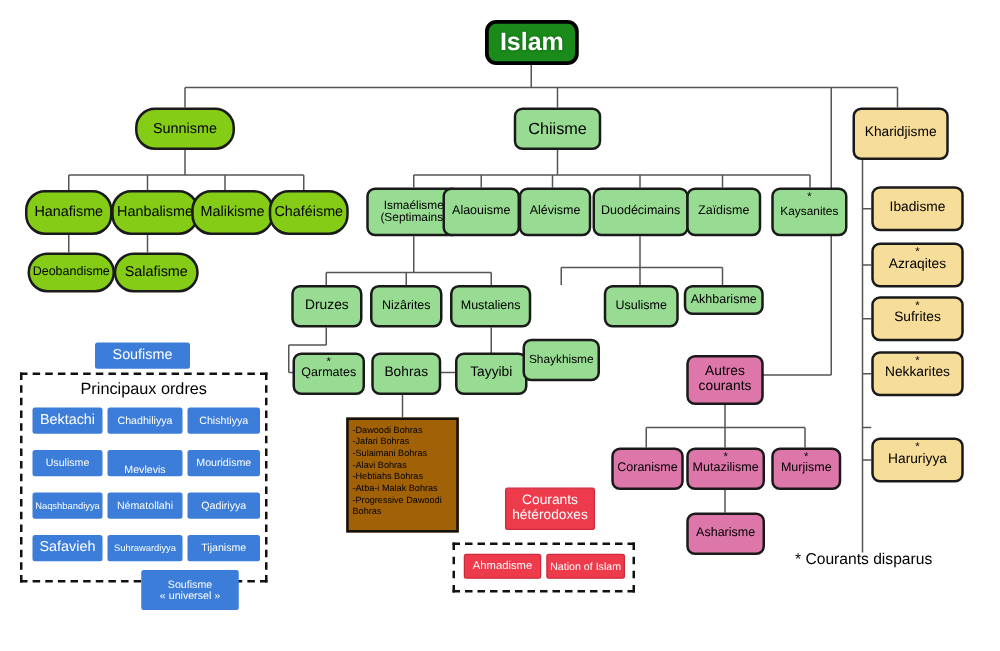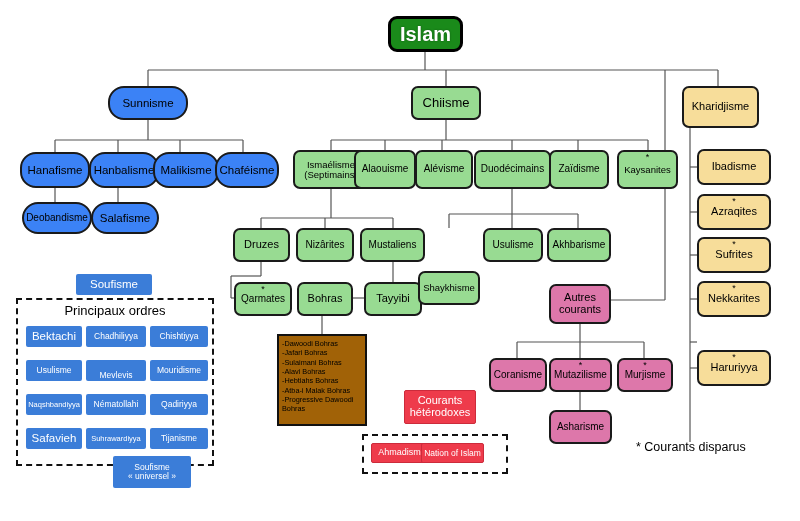--- a/index.html
+++ b/index.html
@@ -6,21 +6,21 @@
   body{width:800px;height:521px;position:relative;overflow:hidden;
        font-family:"Liberation Sans","DejaVu Sans",sans-serif;}
   #canvas{position:absolute;left:0;top:0;width:800px;height:521px;}
   svg.lines{position:absolute;left:0;top:0;width:800px;height:521px;pointer-events:none;}
   .node{position:absolute;box-sizing:border-box;border:2px solid #1a1a1a;
         border-radius:7px;display:flex;align-items:center;justify-content:center;
         text-align:center;line-height:1.05;color:#000;z-index:3;padding:1px 2px;}
   .node .star{position:absolute;top:1px;left:0;right:0;font-size:9px;line-height:8px;}
   .root{background:#1a8a1a;color:#fff;border:3px solid #000;border-radius:9px;
         font-size:20px;font-weight:bold;text-shadow:0 0 2px rgba(0,0,0,.4);}
-  .sunni{background:#3b82f6;font-size:11.5px;border-radius:16px;}
+  .sunni{background:#84cc16;font-size:11.5px;border-radius:16px;}
   .shia{background:#98db92;font-size:11px;}
   .kharij{background:#f7dd9a;font-size:11px;}
   .other{background:#dd77aa;font-size:11px;}
   .hetero{background:#ee3b4b;color:#fff;font-size:11px;border:1px solid #cc2b3b;border-radius:2px;}
   .sufi{background:#3b7dd8;color:#fff;font-size:11.5px;border:none;border-radius:2px;}
   .sufi.small{font-size:8.5px;}
   .sufi.tiny{font-size:7.5px;}
   .listbox{position:absolute;background:#a16207;border:2px solid #111;
            font-size:7.3px;line-height:1.28;text-align:left;padding:3px 3px;
            box-sizing:border-box;color:#000;z-index:3;}
@@ -170,21 +170,21 @@
   <div class="node shia" style="left:364px;top:282px;width:58px;height:34px;">
     <span>Tayyibi</span>
   </div>
 
   <div class="node shia" style="left:418px;top:228px;width:62px;height:34px;font-size:9.5px;margin-top:43px;">
     <span>Shaykhisme</span>
   </div>
   <div class="node shia" style="left:483px;top:228px;width:60px;height:34px;font-size:10px;">
     <span>Usulisme</span>
   </div>
-  <div class="node shia" style="left:547px;top:228px;width:64px;height:34px;font-size:10px;">
+  <div class="node shia" style="left:547px;top:228px;width:64px;height:24px;font-size:10px;">
     <span>Akhbarisme</span>
   </div>
 
   <div class="listbox" id="bohras-list" style="left:277px;top:334px;width:90px;height:92px;">
       <div>-Dawoodi Bohras</div>
       <div>-Jafari Bohras</div>
       <div>-Sulaimani Bohras</div>
       <div>-Alavi Bohras</div>
       <div>-Hebtiahs Bohras</div>
       <div>-Atba-i Malak Bohras</div>
@@ -286,19 +286,19 @@
   </div>
 
   <div class="node hetero twoline" style="left:404px;top:390px;width:72px;height:34px;">
     <span>Courants</span>
     <span>hétérodoxes</span>
   </div>
   <div class="dashed" style="left:362px;top:434px;width:146px;height:40px;"></div>
   <div class="node hetero" style="left:371px;top:443px;width:62px;height:20px;font-size:9px;">
     <span>Ahmadisme</span>
   </div>
-  <div class="node hetero" style="left:421px;top:443px;width:63px;height:20px;font-size:8.5px;">
+  <div class="node hetero" style="left:437px;top:443px;width:63px;height:20px;font-size:8.5px;">
     <span>Nation of Islam</span>
   </div>
 
   <div class="plain legend" style="left:636px;top:440px;">* Courants disparus</div>
 
 </div>
 
 </body></html>

